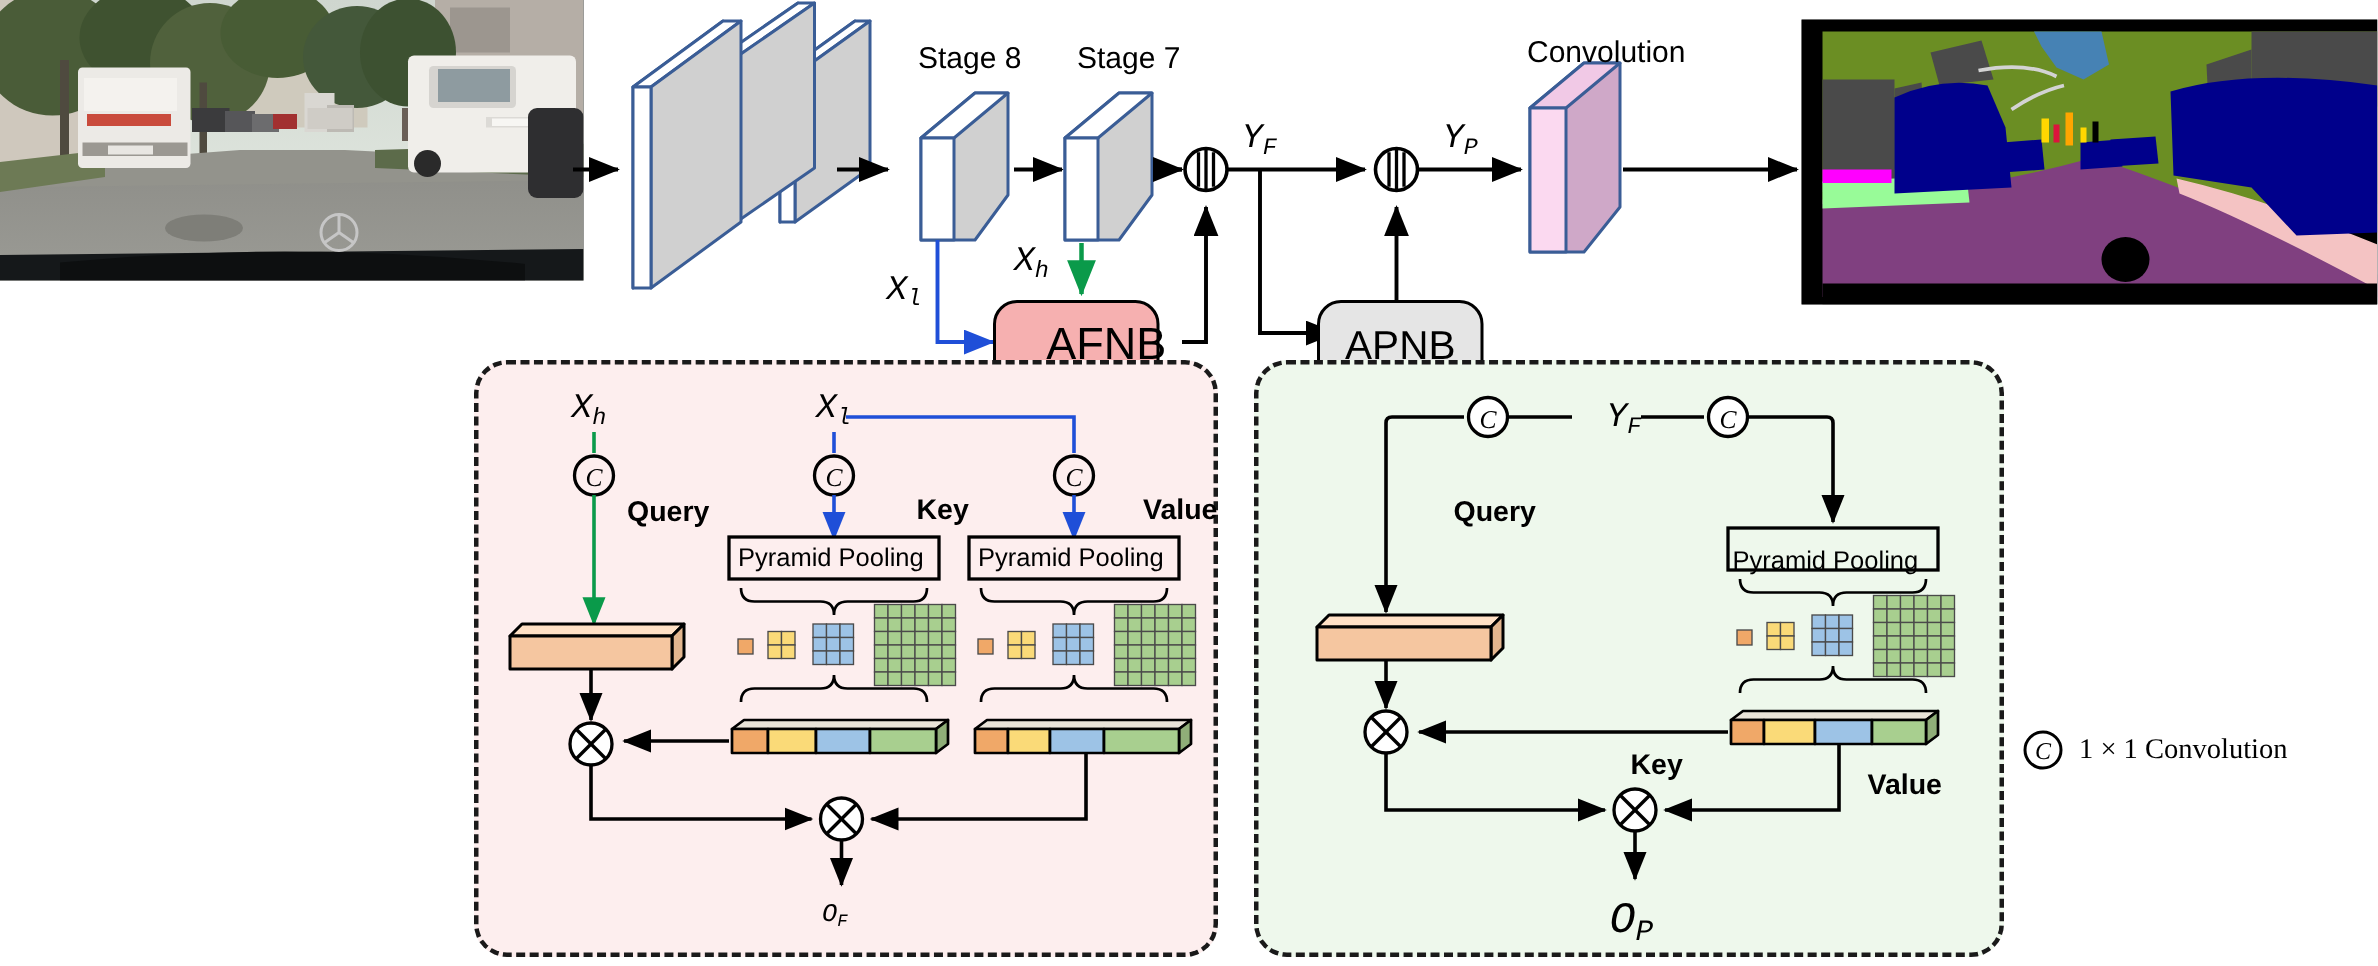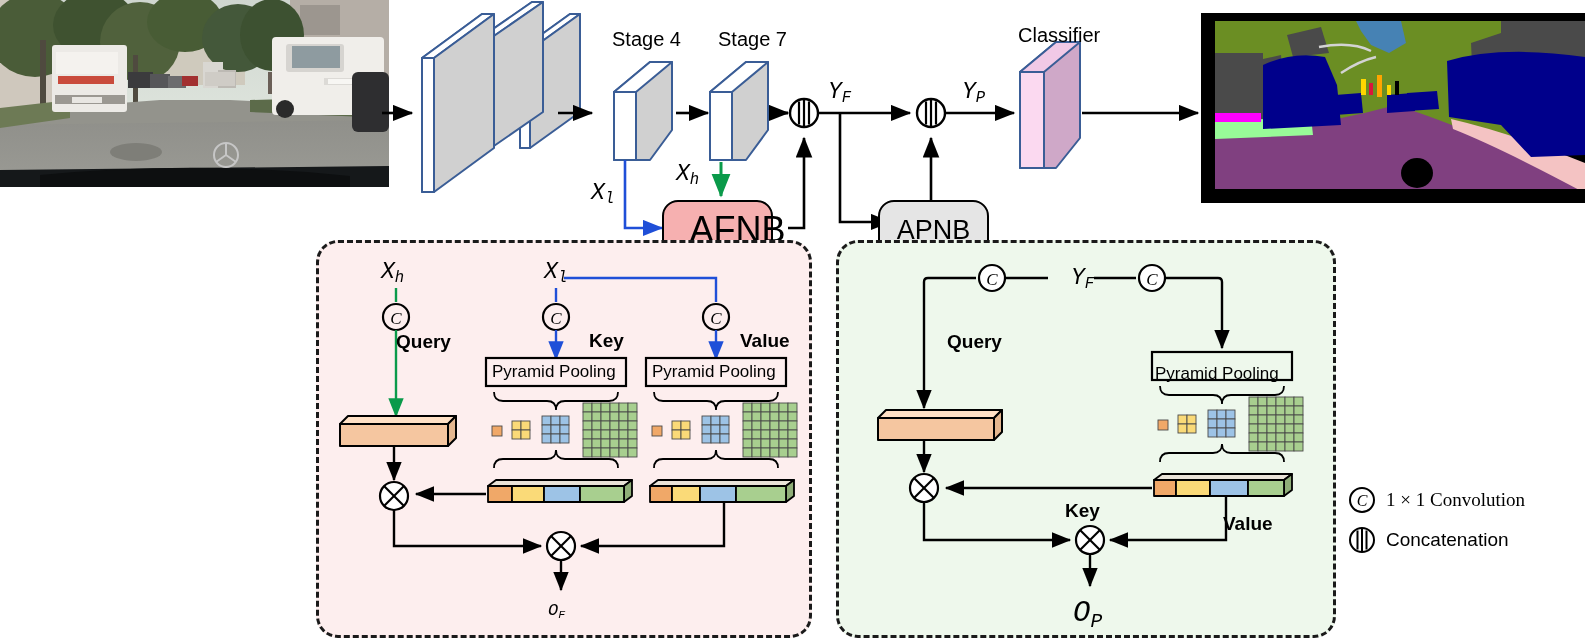--- a/index.html
+++ b/index.html
@@ -1,21 +1,21 @@
 <!DOCTYPE html>
 <html><head>
 <meta charset="utf-8">
 <style>
   html,body{margin:0;padding:0;background:#fff;}
   body{width:1585px;height:644px;position:relative;overflow:hidden;
        font-family:"Liberation Sans",sans-serif;color:#000;}
   .abs{position:absolute;}
   .sub{font-size:.68em;vertical-align:-0.28em;font-style:italic;}
   .lbl{font-size:20px;white-space:nowrap;}
-  .boldlbl{font-weight:bold;font-size:19px;white-space:nowrap;}
+  .boldlbl{font-weight:bold;font-size:19px;white-space:nowrap;margin-left:22px;}
   .mathlbl{font-family:Liberation Mono, monospace;font-style:italic;font-size:23px;white-space:nowrap;}
   svg{display:block;}
   .seg-img,.rgb-img{position:absolute;}
 </style>
 </head>
 <body>
 
 <div class="abs rgb-img" style="left:0;top:0;width:389px;height:187px;overflow:hidden;background:#000;">
   <svg width="389" height="187" viewBox="0 0 389 187">
     <defs>
@@ -209,40 +209,40 @@
 
   <path d="M341,162 L341,196" fill="none" stroke="#0a9a4a" stroke-width="3" marker-end="url(#ahg)"></path>
 
   <path d="M408,228 L424,228 L424,138" fill="none" stroke="#000" stroke-width="2.6" marker-end="url(#ah)"></path>
 
   <path d="M460,113 L460,222 L510,222" fill="none" stroke="#000" stroke-width="2.6" marker-end="url(#ah)"></path>
 
   <path d="M551,200 L551,138" fill="none" stroke="#000" stroke-width="2.6" marker-end="url(#ah)"></path>
 </svg>
 
-<div class="abs lbl" style="left:612px;top:28px;">Stage 4</div>
+<div class="abs lbl" style="left:612px;top:28px;">Stage 8</div>
 <div class="abs lbl" style="left:718px;top:28px;">Stage 7</div>
-<div class="abs lbl" style="left:1018px;top:24px;">Classifier</div>
+<div class="abs lbl" style="left:1018px;top:24px;">Convolution</div>
 
 <div class="abs mathlbl" style="left:591px;top:180px;">
   <span>X</span><span class="sub">l</span>
 </div>
 <div class="abs mathlbl" style="left:676px;top:161px;">
   <span>X</span><span class="sub">h</span>
 </div>
 <div class="abs mathlbl" style="left:828px;top:79px;">
   <span>Y</span><span class="sub">F</span>
 </div>
 <div class="abs mathlbl" style="left:962px;top:79px;text-align:center;">
   <span>Y</span><span class="sub">P</span>
 </div>
 
 <div class="abs" style="left:662px;top:200px;width:107px;height:56px;border:2.5px solid #000;border-radius:16px;
             background:#f6b0b0;display:flex;align-items:center;justify-content:center;">
-  <span style="font-size:36px;margin-left:40px;">AFNB</span>
+  <span style="font-size:30px;margin-left:40px;">AFNB</span>
 </div>
 
 <div class="abs" style="left:878px;top:200px;width:107px;height:56px;border:2.5px solid #000;border-radius:16px;
             background:#e5e5e5;display:flex;align-items:center;justify-content:center;">
   <span style="font-size:27px;">APNB</span>
 </div>
 
 <div class="abs" style="left:316px;top:240px;width:490px;height:392px;border:3px dashed #1a1a1a;
             border-radius:22px;background:#fdeeee;"></div>
 
@@ -603,23 +603,14 @@
 <div class="abs" style="left:1348px;top:480px;width:235px;">
 
   <div style="display:flex;align-items:center;gap:10px;height:40px;">
     <svg width="28" height="28">
       <circle cx="14" cy="14" r="12" fill="none" stroke="#000" stroke-width="2"></circle>
       <text x="14" y="20" text-anchor="middle" font-family="Liberation Serif, serif" font-style="italic" font-size="16">C</text>
     </svg>
     <span style="font-size:19px;font-family:'Liberation Serif',serif;white-space:nowrap;">1 × 1 Convolution</span>
   </div>
 
-  <div style="display:flex;align-items:center;gap:10px;height:40px;">
-    <svg width="28" height="28">
-      <circle cx="14" cy="14" r="12" fill="none" stroke="#000" stroke-width="2"></circle>
-      <line x1="9.5" y1="4.5" x2="9.5" y2="23.5" stroke="#000" stroke-width="2"></line>
-      <line x1="14" y1="2.6" x2="14" y2="25.4" stroke="#000" stroke-width="2"></line>
-      <line x1="18.5" y1="4.5" x2="18.5" y2="23.5" stroke="#000" stroke-width="2"></line>
-    </svg>
-    <span style="font-size:19px;white-space:nowrap;">Concatenation</span>
-  </div>
 
 </div>
 
 </body></html>

